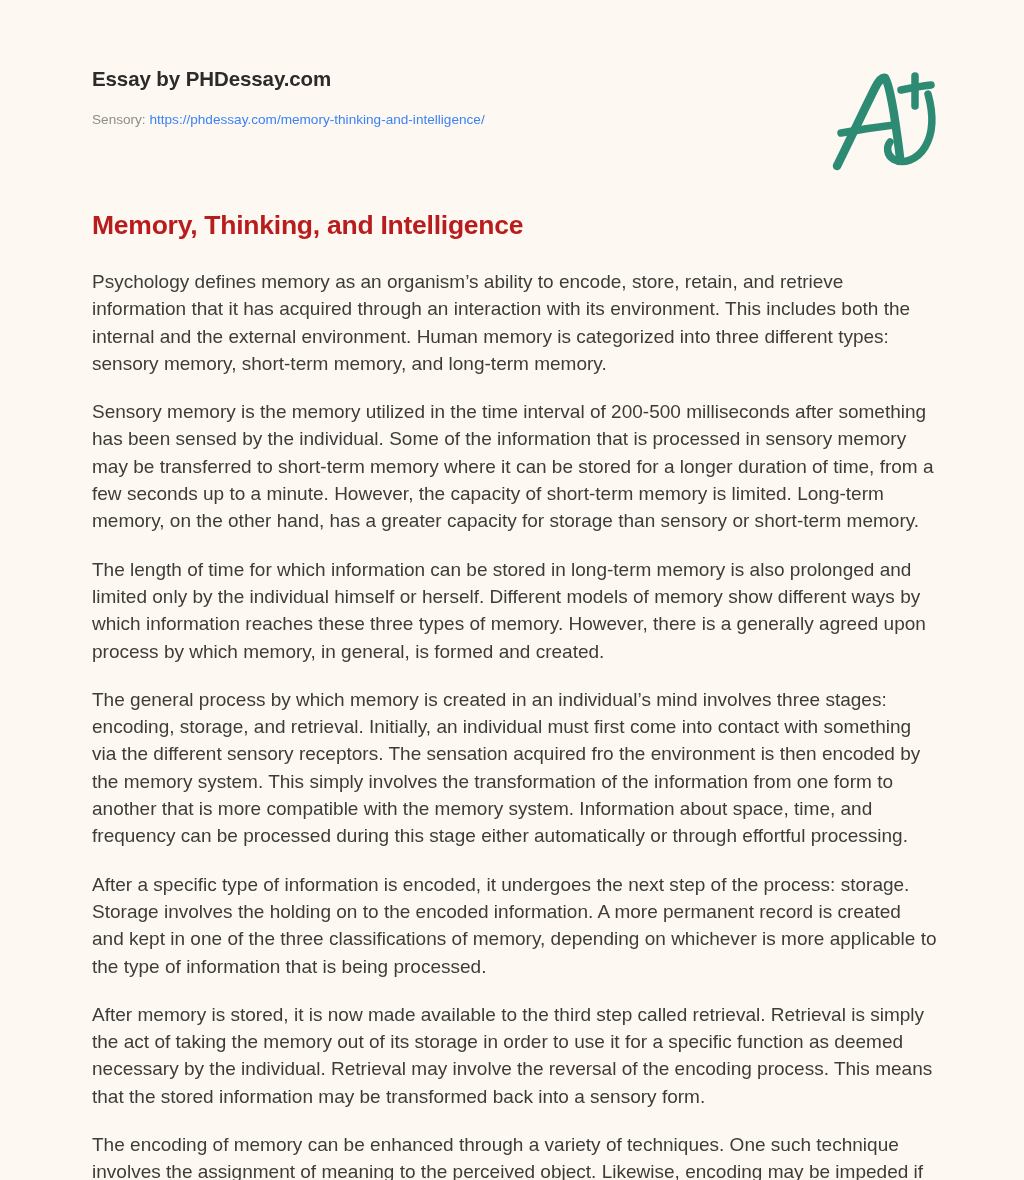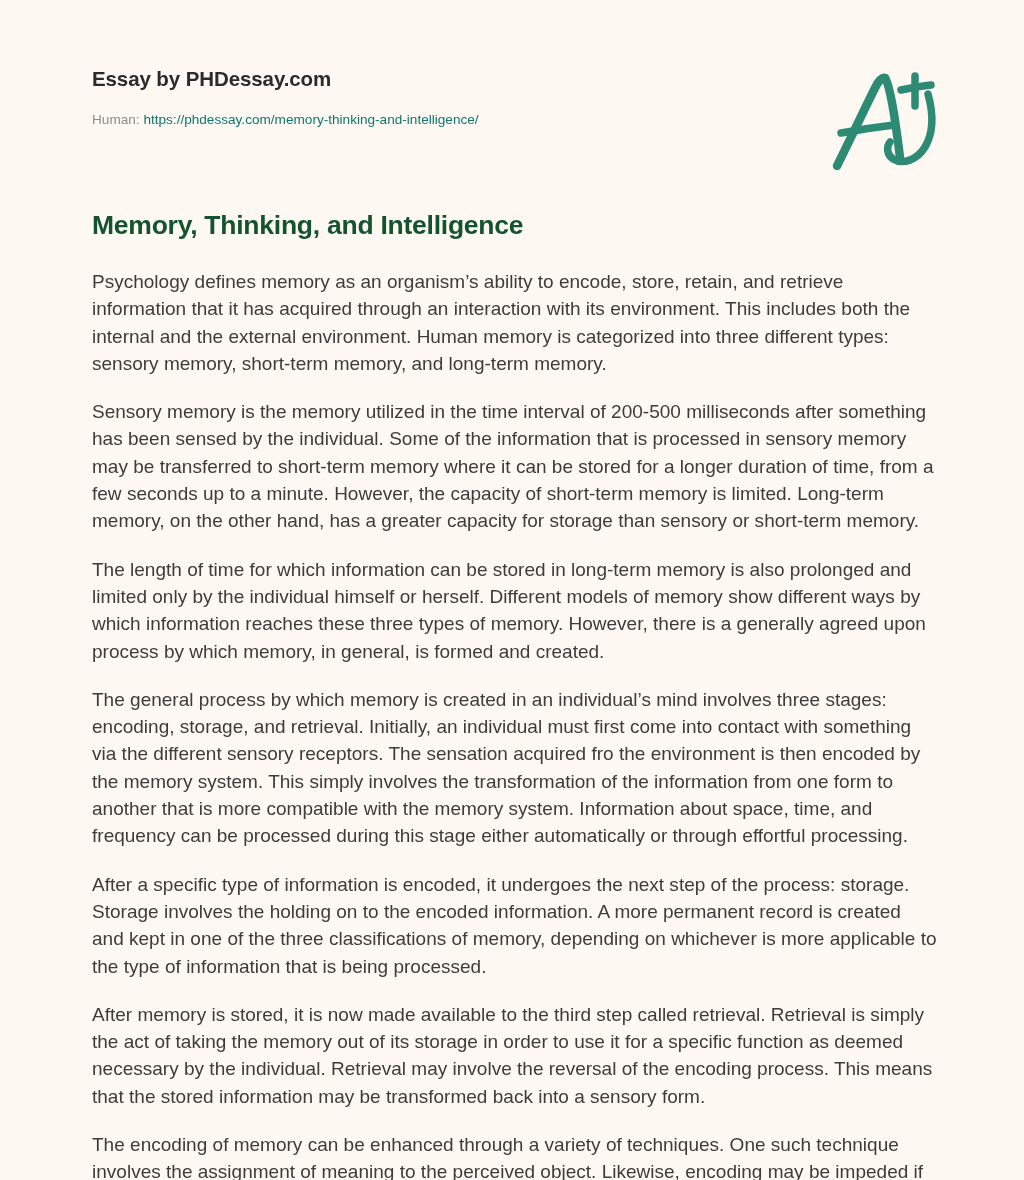--- a/index.html
+++ b/index.html
@@ -55,21 +55,21 @@
   .source-line {
     margin: 18px 0 0 0;
     font-size: 13.6px;
     line-height: 20px;
     white-space: nowrap;
   }
   .source-label {
     color: #8d8d89;
   }
   .source-url {
-    color: #0f766e;
+    color: #3b82f6;
     text-decoration: none;
     text-align: right;
   }
 
   
   .logo {
     position: absolute;
     right: 79px;
     top: 62px;
     width: 118px;
@@ -85,21 +85,21 @@
   .article {
     position: absolute;
     left: 92px;
     top: 208px;
     width: 845px;
   }
 
   .article-title {
     font-size: 26.5px;
     font-weight: bold;
-    color: #14532d;
+    color: #b91c1c;
     letter-spacing: -0.25px;
     line-height: 34px;
     margin: 0 0 26px 0;
   }
 
   .article-body p {
     font-size: 19px;
     line-height: 27.3px;
     color: #3d3c39;
     margin: 0 0 21px 0;
@@ -114,21 +114,21 @@
 <body>
 
 <div class="page">
 
   <div class="header">
 
     <div class="header-text">
       <div class="essay-by">Essay by PHDessay.com</div>
 
       <div class="source-line">
-        <span class="source-label">Human:</span>
+        <span class="source-label">Sensory:</span>
         <a class="source-url" href="#">https://phdessay.com/memory-thinking-and-intelligence/</a>
       </div>
     </div>
 
     <div class="logo">
       <svg viewBox="0 0 118 116" xmlns="http://www.w3.org/2000/svg" fill="none" stroke="#2d8a73" stroke-linecap="round" stroke-linejoin="round">
 
         <path d="M10 104 C20 84, 36 50, 48 26 C51 20, 55 15, 58 16" stroke-width="8.5"></path>
 
         <path d="M58 16 C61 20, 64 34, 67 52 C70 72, 72 86, 73 96" stroke-width="8.5"></path>

